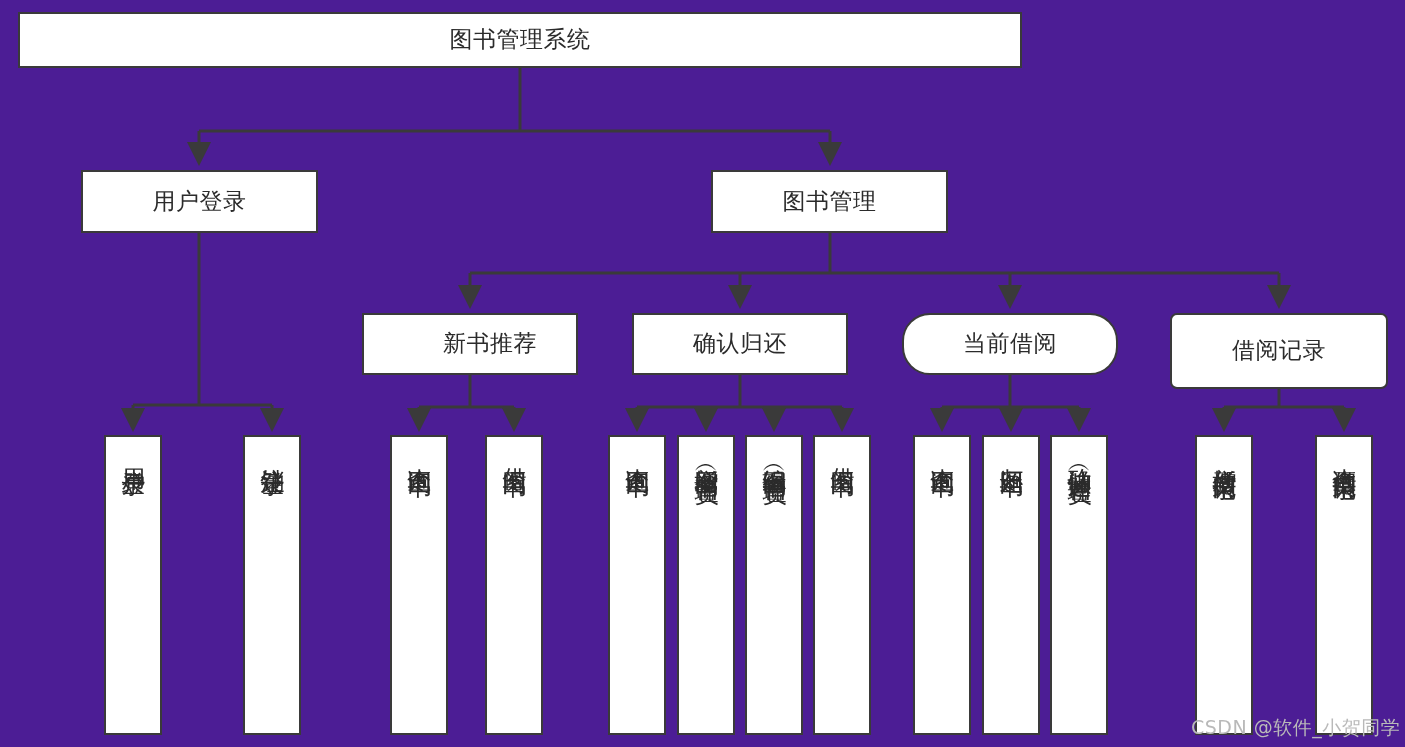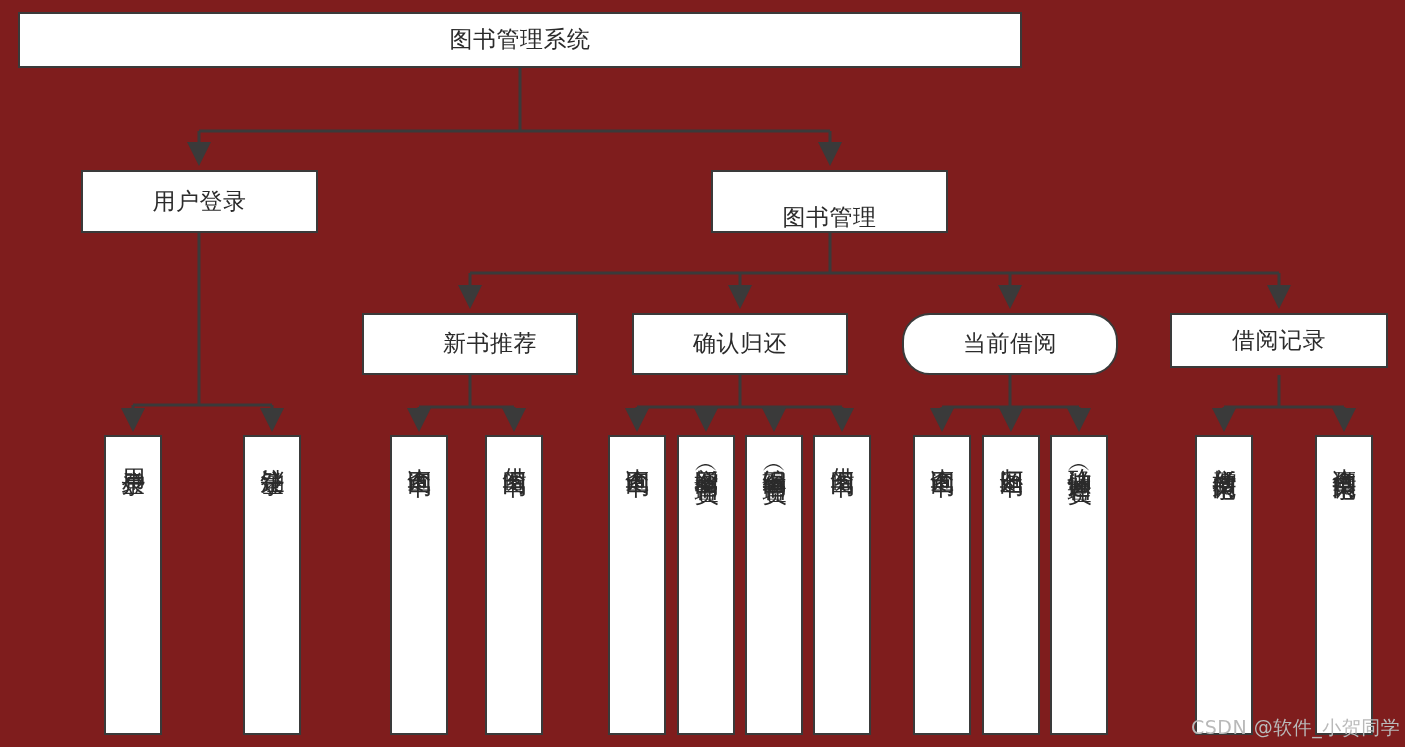--- a/index.html
+++ b/index.html
@@ -7,21 +7,21 @@
     padding: 0;
     background: #ffffff;
   }
   body {
     font-family: "DejaVu Sans", "Liberation Sans", sans-serif;
   }
   #canvas {
     position: relative;
     width: 1405px;
     height: 747px;
-    background: #7f1d1d;
+    background: #4c1d95;
     overflow: hidden;
   }
   #canvas svg.wires {
     position: absolute;
     left: 0;
     top: 0;
     width: 1405px;
     height: 747px;
     pointer-events: none;
   }
@@ -120,34 +120,34 @@
     </g>
   </svg>
 
   <div class="node" style="left:18px; top:12px; width:1004px; height:56px;">
     <span class="label">图书管理系统</span>
   </div>
 
   <div class="node" style="left:81px; top:170px; width:237px; height:63px;">
     <span class="label">用户登录</span>
   </div>
-  <div class="node" style="left:711px; top:170px; width:237px; height:63px;align-items:flex-end;">
+  <div class="node" style="left:711px; top:170px; width:237px; height:63px;">
     <span class="label">图书管理</span>
   </div>
 
   <div class="node" style="left:362px; top:313px; width:216px; height:62px;padding-left:40px;">
     <span class="label">新书推荐</span>
   </div>
   <div class="node" style="left:632px; top:313px; width:216px; height:62px;">
     <span class="label">确认归还</span>
   </div>
   <div class="node" style="left:902px; top:313px; width:216px; height:62px;border-radius:28px;">
     <span class="label">当前借阅</span>
   </div>
-  <div class="node" style="left:1170px; top:313px; width:218px; height:55px;">
+  <div class="node" style="left:1170px; top:313px; width:218px; height:76px;border-radius:7px;">
     <span class="label">借阅记录</span>
   </div>
 
   <div class="node leaf" style="left:104px; top:435px; width:58px; height:300px;">
     <span class="label">用户登录</span>
   </div>
   <div class="node leaf" style="left:243px; top:435px; width:58px; height:300px;">
     <span class="label">注销登录</span>
   </div>
 

